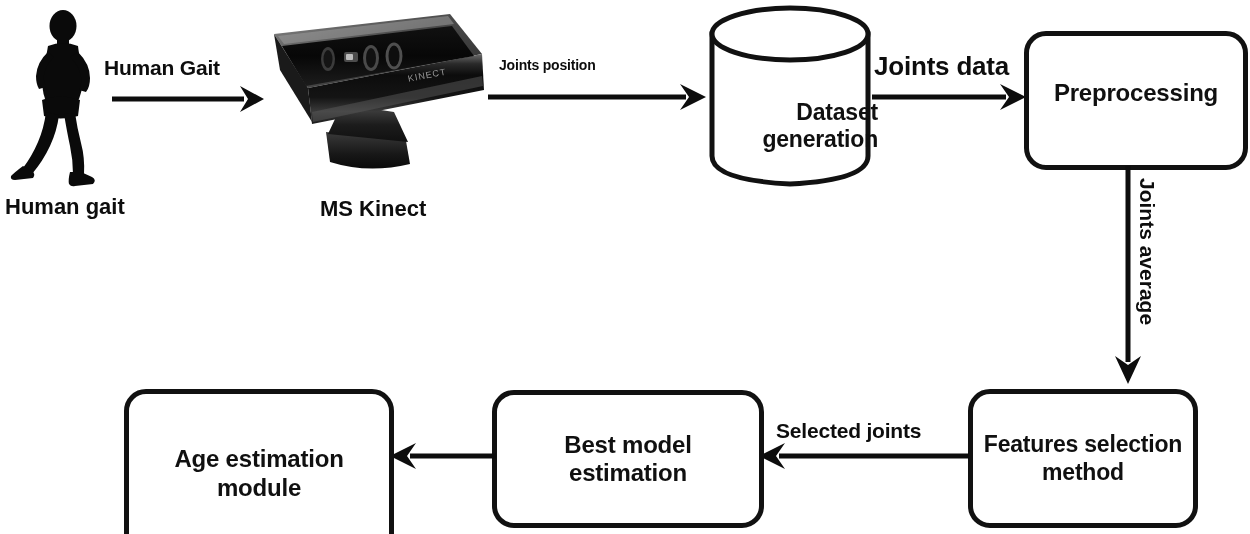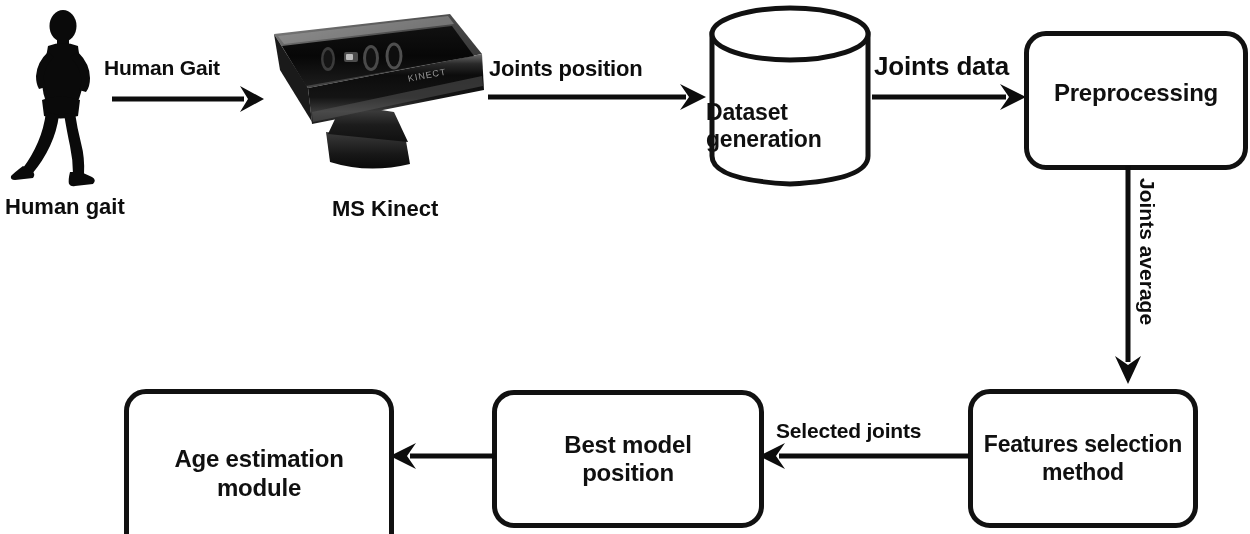--- a/index.html
+++ b/index.html
@@ -49,21 +49,21 @@
   }
 
   
   .db {
     position: absolute;
   }
   .db-label {
     position: absolute;
     left: 0;
     width: 100%;
-    text-align: left;
+    text-align: right;
     font-weight: bold;
     color: #101010;
     line-height: 1.16;
     white-space: pre-line;
     letter-spacing: -0.2px;
   }
 
   
   .caption {
     position: absolute;
@@ -182,23 +182,23 @@
       <ellipse cx="103" cy="46" rx="8" ry="13" fill="#4a4a4a"></ellipse>
       <ellipse cx="103" cy="46" rx="5" ry="10" fill="#111111"></ellipse>
       <ellipse cx="126" cy="44" rx="8.5" ry="13.5" fill="#4f4f4f"></ellipse>
       <ellipse cx="126" cy="44" rx="5.5" ry="10.5" fill="#0e0e0e"></ellipse>
 
       <g transform="rotate(-11 150 66)">
         <text x="140" y="68" font-family="Liberation Sans, sans-serif" font-size="9" fill="#9c9c9c" letter-spacing="1">KINECT</text>
       </g>
     </svg>
   </div>
-  <div class="caption" style="left:332px; top:198px; font-size:22px;">MS Kinect</div>
-
-  <div class="edge-label" style="left:489px; top:58px; font-size:22px;">Joints position</div>
+  <div class="caption" style="left:320px; top:198px; font-size:22px;">MS Kinect</div>
+
+  <div class="edge-label" style="left:499px; top:58px; font-size:14px;">Joints position</div>
   <div class="abs" style="left:488px; top:82px;">
     <svg width="222" height="30" viewBox="0 0 222 30">
       <line x1="0" y1="15" x2="198" y2="15" stroke="#0d0d0d" stroke-width="5"></line>
       <path d="M192 2 L218 15 L192 28 L201 15 Z" fill="#0d0d0d"></path>
     </svg>
   </div>
 
   <div class="db" style="left:706px; top:4px; width:172px; height:186px;">
     <svg width="172" height="186" viewBox="0 0 172 186">
 
@@ -238,21 +238,21 @@
   <div class="edge-label" style="left:776px; top:420px; font-size:21px;">Selected joints</div>
   <div class="abs" style="left:757px; top:441px;">
     <svg width="216" height="30" viewBox="0 0 216 30">
       <line x1="212" y1="15" x2="22" y2="15" stroke="#0d0d0d" stroke-width="5"></line>
       <path d="M28 2 L2 15 L28 28 L19 15 Z" fill="#0d0d0d"></path>
     </svg>
   </div>
 
   <div class="proc-box" style="left:492px; top:390px; width:272px; height:138px; font-size:24px;">
     <span>Best model
-position</span>
+estimation</span>
   </div>
 
   <div class="abs" style="left:388px; top:441px;">
     <svg width="112" height="30" viewBox="0 0 112 30">
       <line x1="108" y1="15" x2="22" y2="15" stroke="#0d0d0d" stroke-width="5"></line>
       <path d="M28 2 L2 15 L28 28 L19 15 Z" fill="#0d0d0d"></path>
     </svg>
   </div>
 
   <div class="proc-box" style="left:124px; top:389px; width:270px; height:169px; font-size:24px;">

